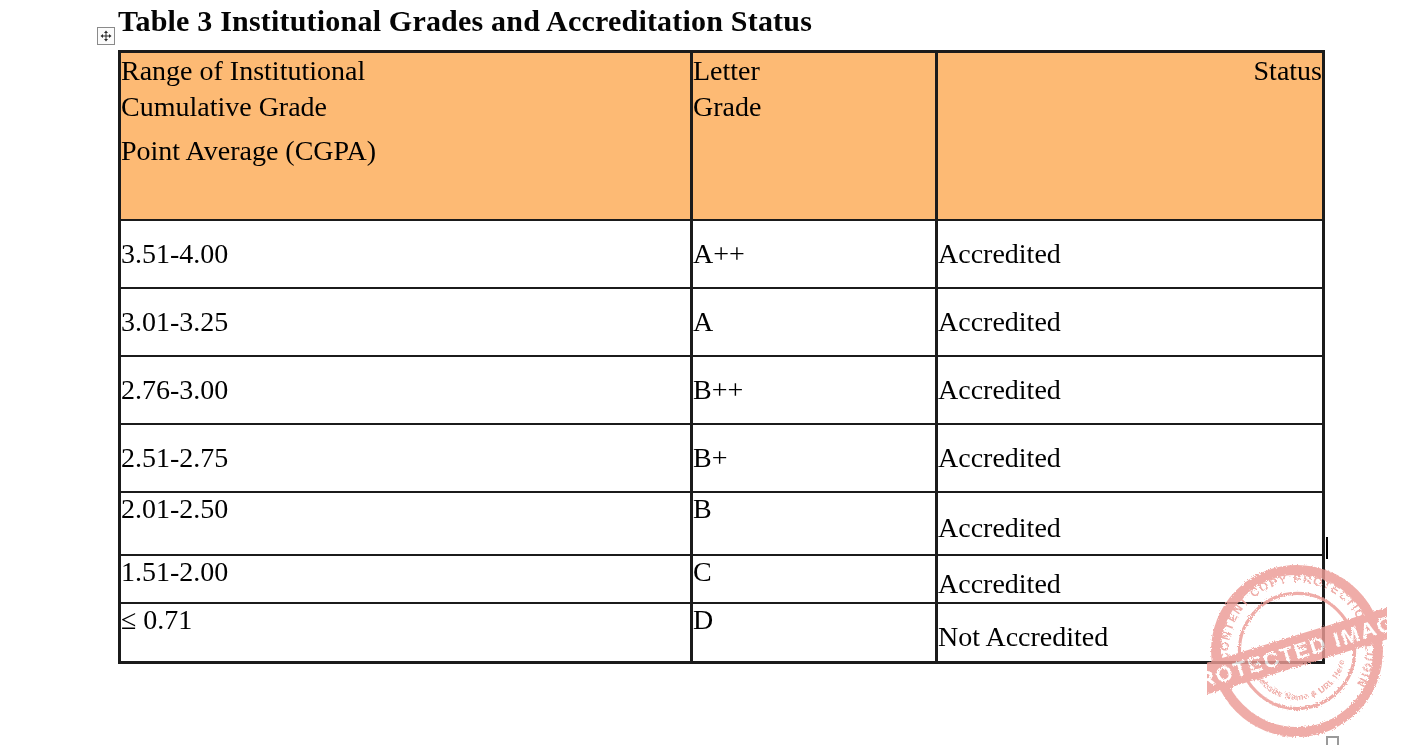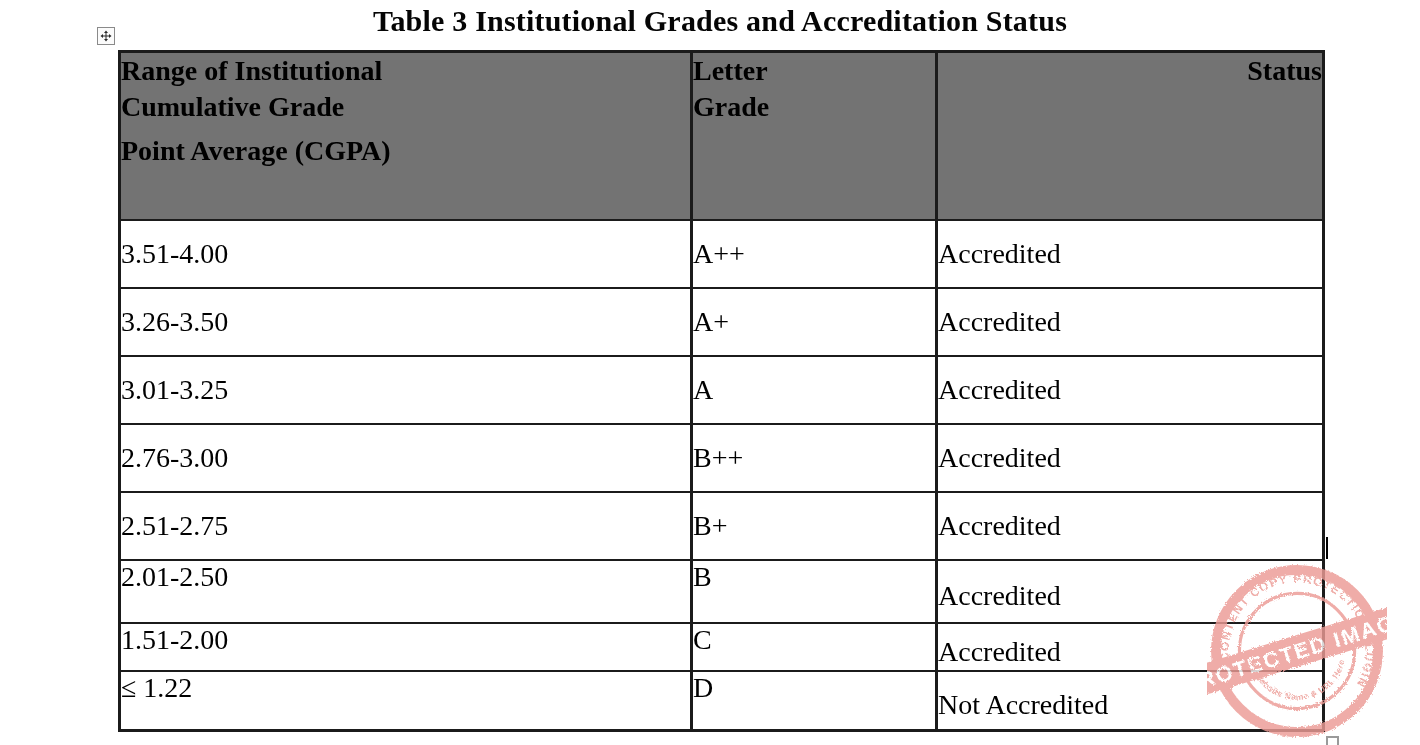--- a/index.html
+++ b/index.html
@@ -5,21 +5,21 @@
   html,body{margin:0;padding:0;}
   body{
     width:1420px;height:745px;position:relative;overflow:hidden;
     background:#ffffff;
     font-family:"Liberation Serif","DejaVu Serif",serif;
     color:#000;
   }
   
   .doc-title{
     position:absolute;left:118px;top:4px;width:1204px;
-    text-align:center;font-size:30px;font-weight:bold;color:#050505;
+    text-align:left;font-size:30px;font-weight:bold;color:#050505;
     letter-spacing:.2px;
   }
   
   .move-handle{
     position:absolute;left:97px;top:27px;width:18px;height:18px;
     border:1px solid #8a8a8a;background:#fbfbfb;
     display:flex;align-items:center;justify-content:center;box-sizing:border-box;
   }
   
   table.grades{
@@ -27,22 +27,22 @@
     border-collapse:collapse;table-layout:fixed;
     font-size:28px;
   }
   table.grades th,table.grades td{
     border-top:2px solid #1b1b1b;border-bottom:2px solid #1b1b1b;
     border-left:3px solid #1b1b1b;border-right:3px solid #1b1b1b;
     padding:0;box-sizing:border-box;overflow:hidden;
   }
   table.grades{border:3px solid #1b1b1b;}
   thead th{
-    background:#737373;vertical-align:top;text-align:left;
-    font-weight:bold;line-height:36px;font-size:28px;
+    background:#fdba74;vertical-align:top;text-align:left;
+    font-weight:normal;line-height:36px;font-size:28px;
   }
   tr.hdr{height:168px;}
   .h1{padding:13px 10px 0 28px;}
   .h2{padding:13px 6px 0 58px;}
   .h3{text-align:right;padding-top:46px;}
   .hline3{margin-top:8px;}
   tbody tr{height:68px;}
   tbody tr.tight6{height:63px;}
   tbody tr.tight7{height:48px;}
   tbody tr.tight8{height:60px;}
@@ -97,25 +97,20 @@
       <th class="h3">Status</th>
     </tr>
   </thead>
   <tbody>
     <tr>
       <td class="c1">3.51-4.00</td>
       <td class="c2">A++</td>
       <td class="c3">Accredited</td>
     </tr>
     <tr>
-      <td class="c1">3.26-3.50</td>
-      <td class="c2">A+</td>
-      <td class="c3">Accredited</td>
-    </tr>
-    <tr>
       <td class="c1">3.01-3.25</td>
       <td class="c2">A</td>
       <td class="c3">Accredited</td>
     </tr>
     <tr>
       <td class="c1">2.76-3.00</td>
       <td class="c2">B++</td>
       <td class="c3">Accredited</td>
     </tr>
     <tr>
@@ -127,21 +122,21 @@
       <td class="c1">2.01-2.50</td>
       <td class="c2">B</td>
       <td class="c3">Accredited</td>
     </tr>
     <tr class="tight tight7">
       <td class="c1">1.51-2.00</td>
       <td class="c2">C</td>
       <td class="c3">Accredited</td>
     </tr>
     <tr class="tight tight8">
-      <td class="c1">≤ 1.22</td>
+      <td class="c1">≤ 0.71</td>
       <td class="c2">D</td>
       <td class="c3">Not Accredited</td>
     </tr>
   </tbody>
 </table>
 
 <div class="caret"></div>
 
 <svg class="stamp" viewBox="0 0 200 200">
   <defs>

